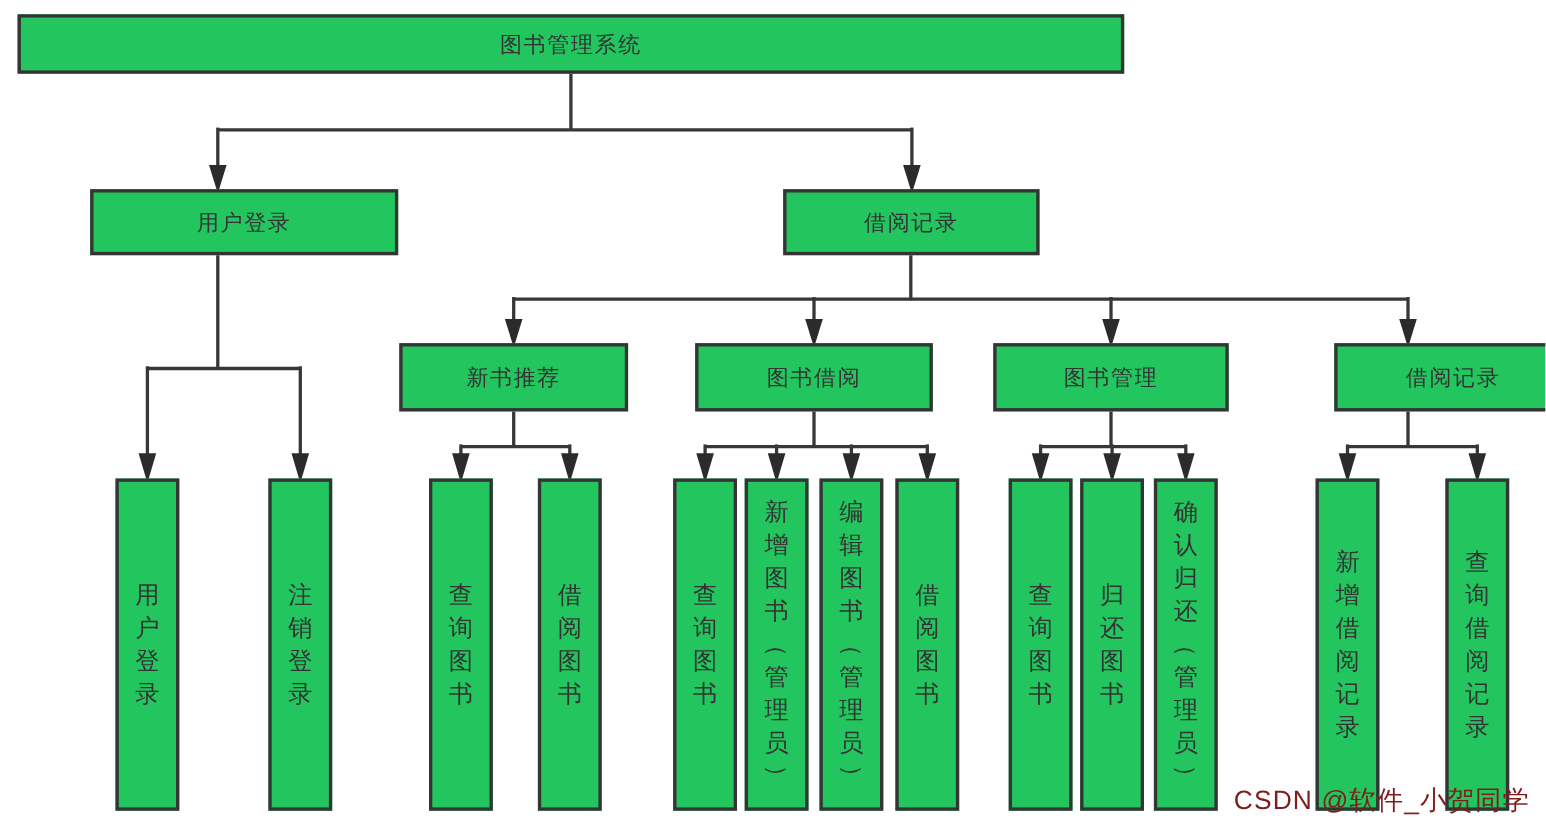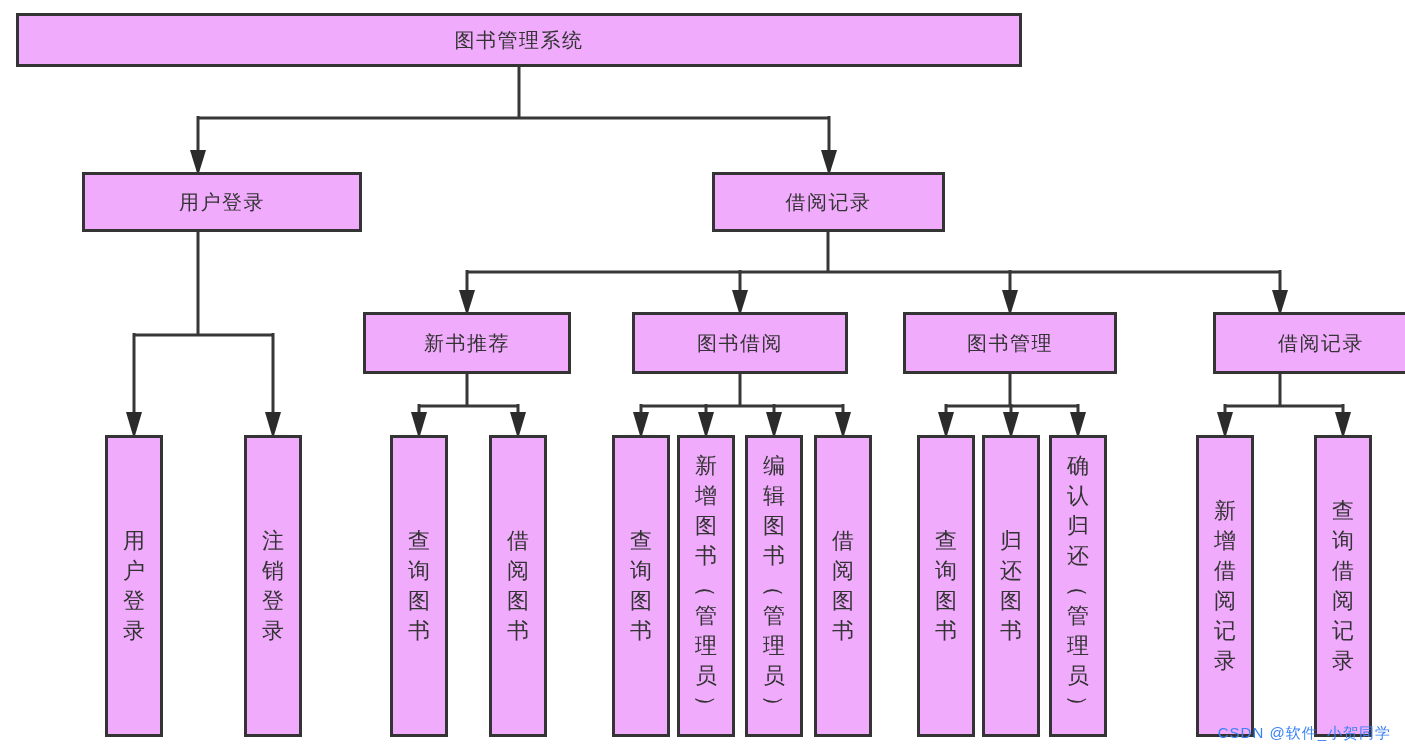--- a/index.html
+++ b/index.html
@@ -1,28 +1,28 @@
 <!DOCTYPE html>
 <html><head>
 <meta charset="utf-8">
 <style>
   html,body{margin:0;padding:0;background:#ffffff;}
   body{width:1405px;height:747px;font-family:"Liberation Sans","DejaVu Sans",sans-serif;}
   .canvas{position:relative;width:1405px;height:747px;background:#ffffff;overflow:hidden;}
   .connectors{position:absolute;left:0;top:0;width:1405px;height:747px;}
   .connectors line{stroke:#373737;stroke-width:3;}
   .connectors polygon{fill:#2b2b2b;}
-  .node{position:absolute;box-sizing:border-box;border:3px solid #343434;background:#f0abfc;
+  .node{position:absolute;box-sizing:border-box;border:3px solid #343434;background:#22c55e;
         display:flex;align-items:center;justify-content:center;color:#333333;}
   .h-node{font-size:20px;letter-spacing:1.5px;}
   .v-node{font-size:22px;}
   .v-node .label{display:block;}
   .vch{display:block;height:30px;line-height:30px;width:100%;text-align:center;}
   .rot{transform:rotate(90deg);}
-  .watermark{position:absolute;right:14px;bottom:4px;font-size:15px;color:#3b82f6;letter-spacing:1px;white-space:nowrap;}
+  .watermark{position:absolute;right:14px;bottom:4px;font-size:24px;color:#7f1d1d;letter-spacing:1px;white-space:nowrap;}
 </style>
 </head>
 <body>
 
 <div class="canvas">
 
   <svg class="connectors" width="1405" height="747" viewBox="0 0 1405 747">
     <g>
       <line x1="519" y1="67" x2="519" y2="119"></line>
       <line x1="198" y1="118" x2="829" y2="118"></line>

